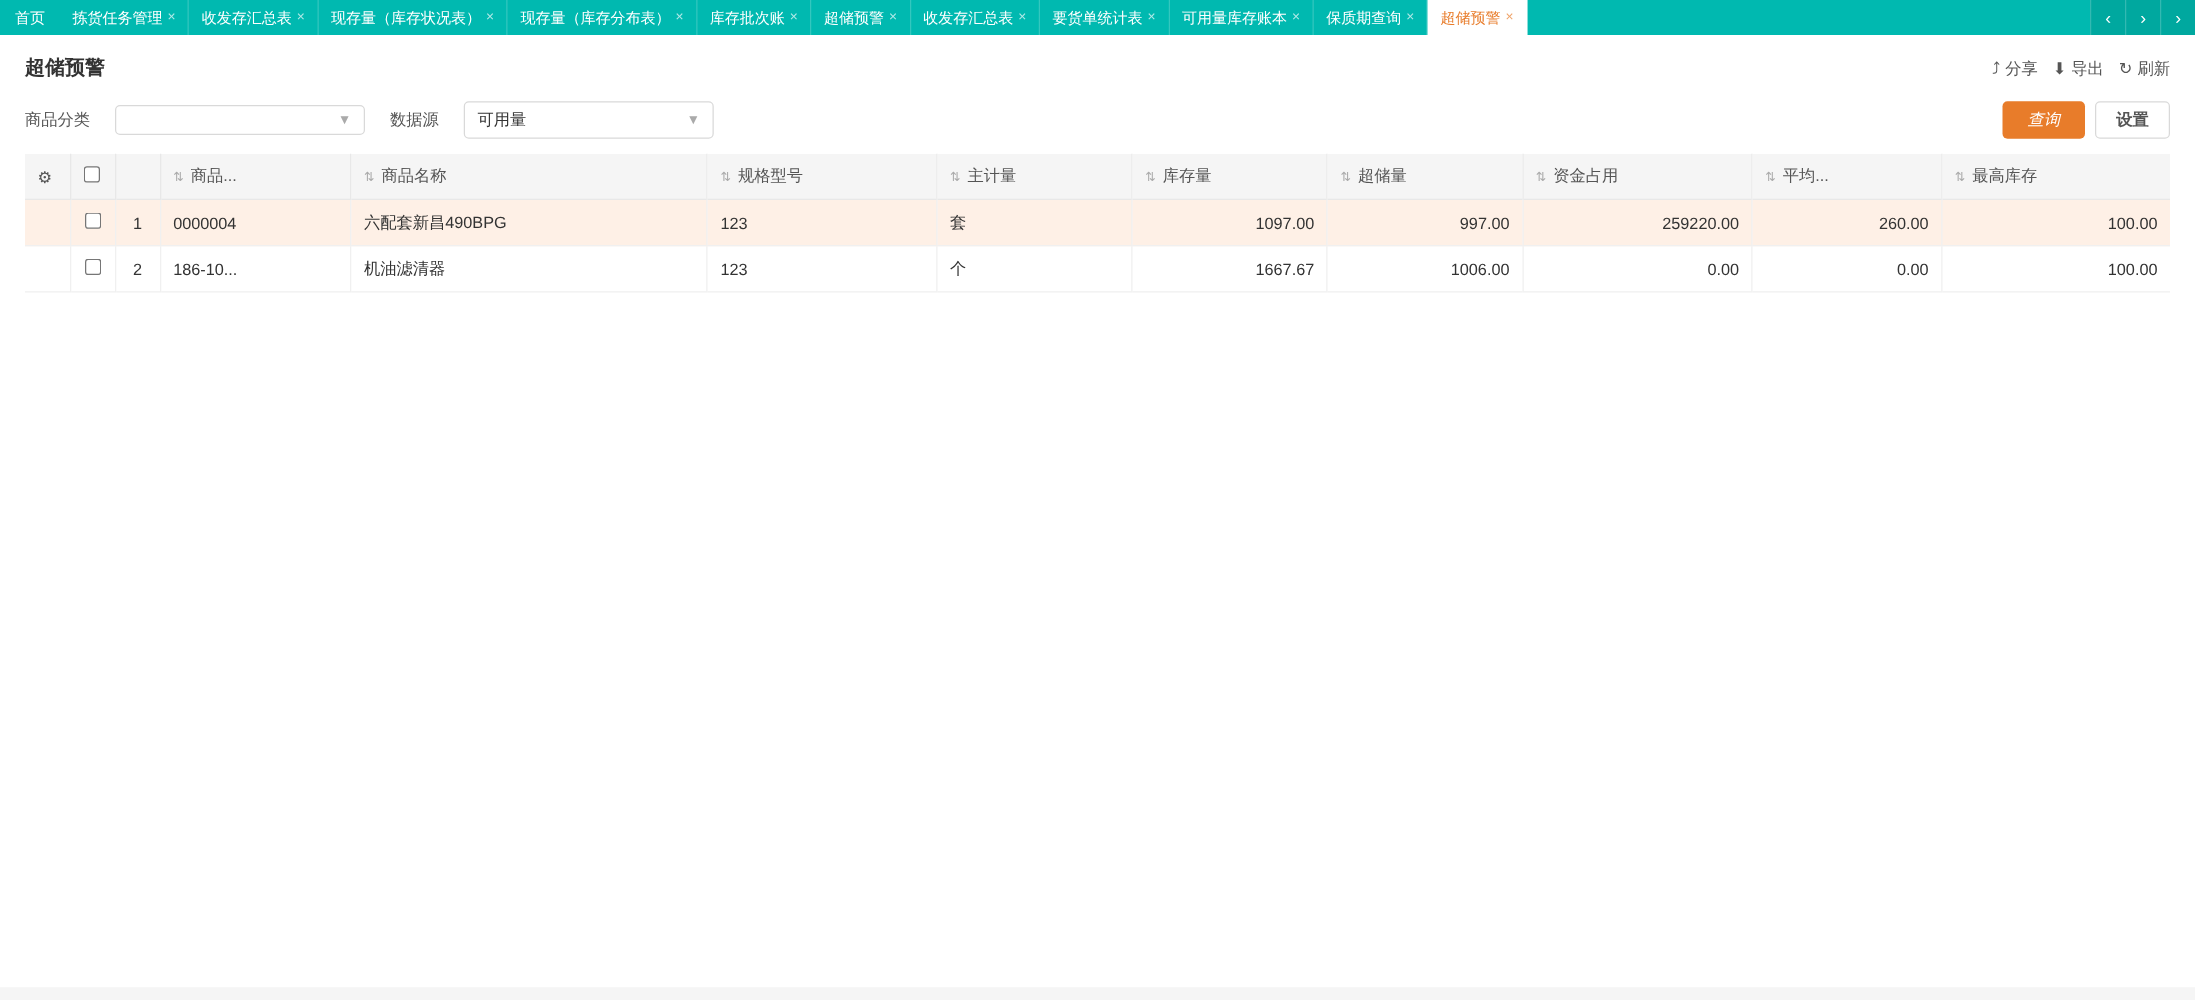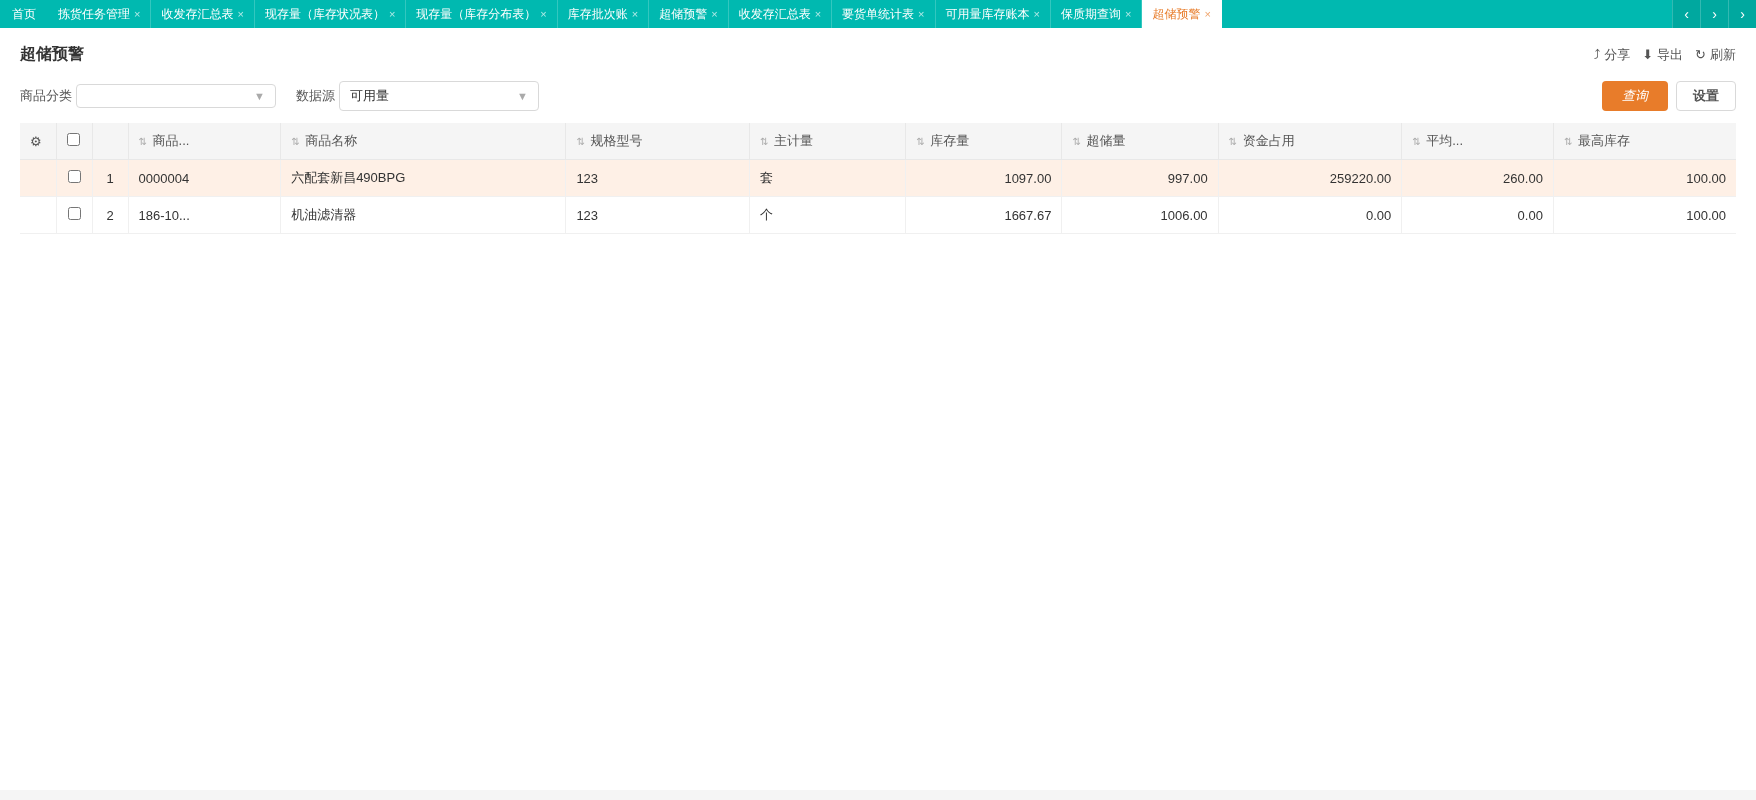--- a/index.html
+++ b/index.html
@@ -102,21 +102,21 @@
     .filter-row {
       display: flex;
       align-items: center;
       gap: 20px;
       margin-bottom: 12px;
       flex-wrap: wrap;
     }
     .filter-group {
       display: flex;
       align-items: center;
-      gap: 4px;
+      gap: 20px;
     }
     .filter-label {
       font-size: 13px;
       color: #555;
       white-space: nowrap;
     }
     .filter-select {
       display: inline-flex;
       align-items: center;
       justify-content: space-between;

